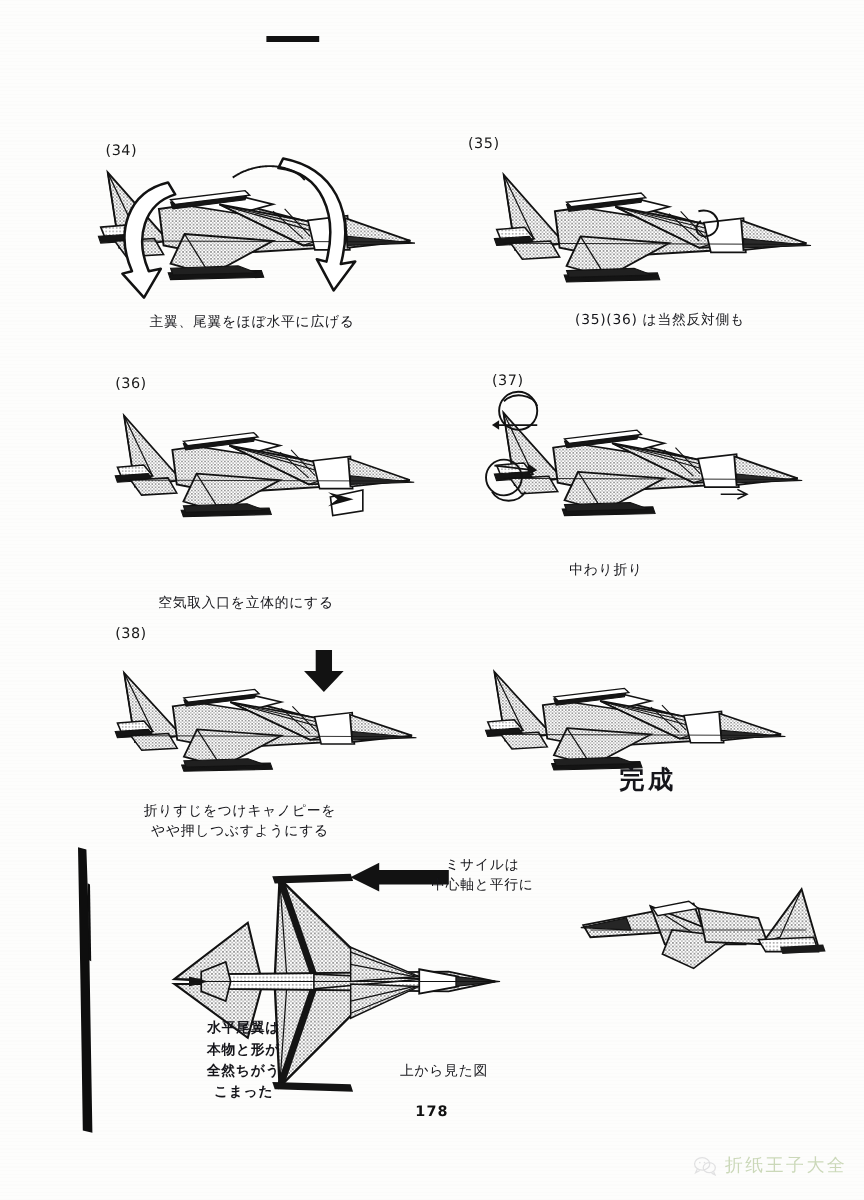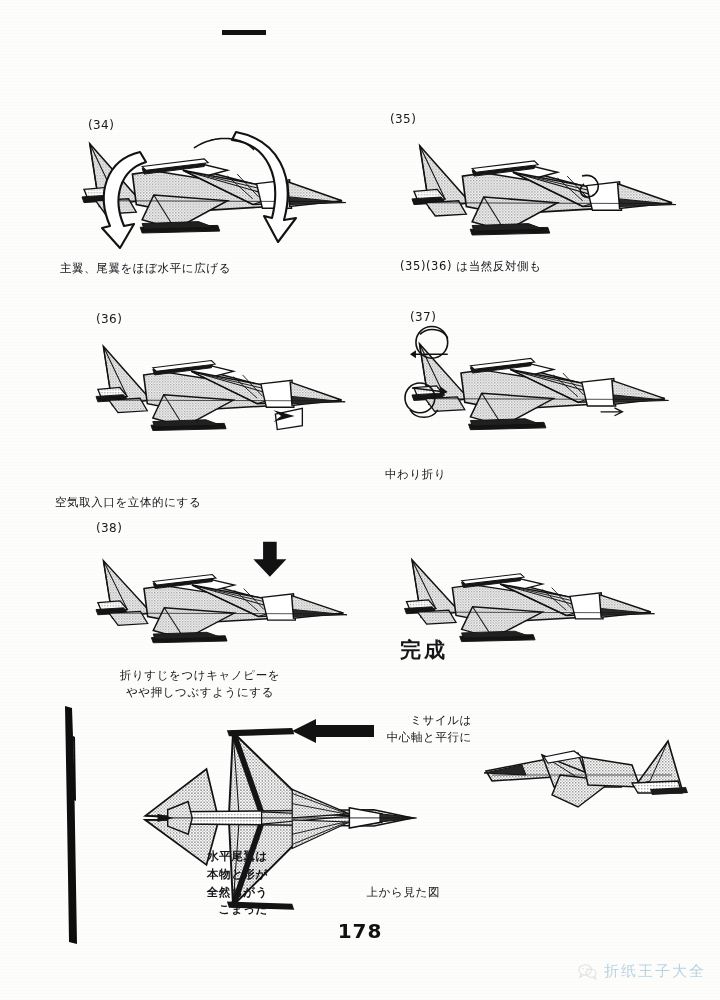--- a/index.html
+++ b/index.html
@@ -26,35 +26,35 @@
   .top-bar{
     position:absolute;left:222px;top:30px;width:44px;height:5px;background:#121212;
   }
   
   .step{position:absolute;}
   .step-num{
     position:absolute;font-size:12px;letter-spacing:.4px;color:#1a1a1a;
     font-family:"DejaVu Sans","Liberation Sans",sans-serif;
   }
   .cap{
-    position:absolute;text-align:left;color:#15151a;
+    position:absolute;text-align:center;color:#15151a;
     font-family:"DejaVu Sans","Liberation Sans",sans-serif;
     line-height:1.45;white-space:pre-line;
   }
   .cap.jp{font-size:11.5px;letter-spacing:.6px;}
   .cap.big{font-size:21px;letter-spacing:3px;font-weight:700;}
-  .cap.left{text-align:right;}
+  .cap.left{text-align:center;}
   .pagenum{
     position:absolute;left:0;right:0;top:919px;text-align:center;
-    font-size:20px;font-weight:700;letter-spacing:1px;color:#111;
+    font-size:12px;font-weight:700;letter-spacing:1px;color:#111;
     font-family:"DejaVu Sans","Liberation Sans",sans-serif;
   }
   .watermark{
     position:absolute;right:14px;top:962px;display:flex;align-items:center;gap:7px;
-    opacity:.28;color:#0369a1;font-size:15px;letter-spacing:2px;
+    opacity:.28;color:#4d7c0f;font-size:15px;letter-spacing:2px;
   }
   .wm-ico{width:19px;height:15px;display:block;}
   svg{display:block;overflow:visible;}
 </style>
 </head>
 <body>
 
 <div class="page-grain"></div>
 
 <div class="top-bar"></div>

